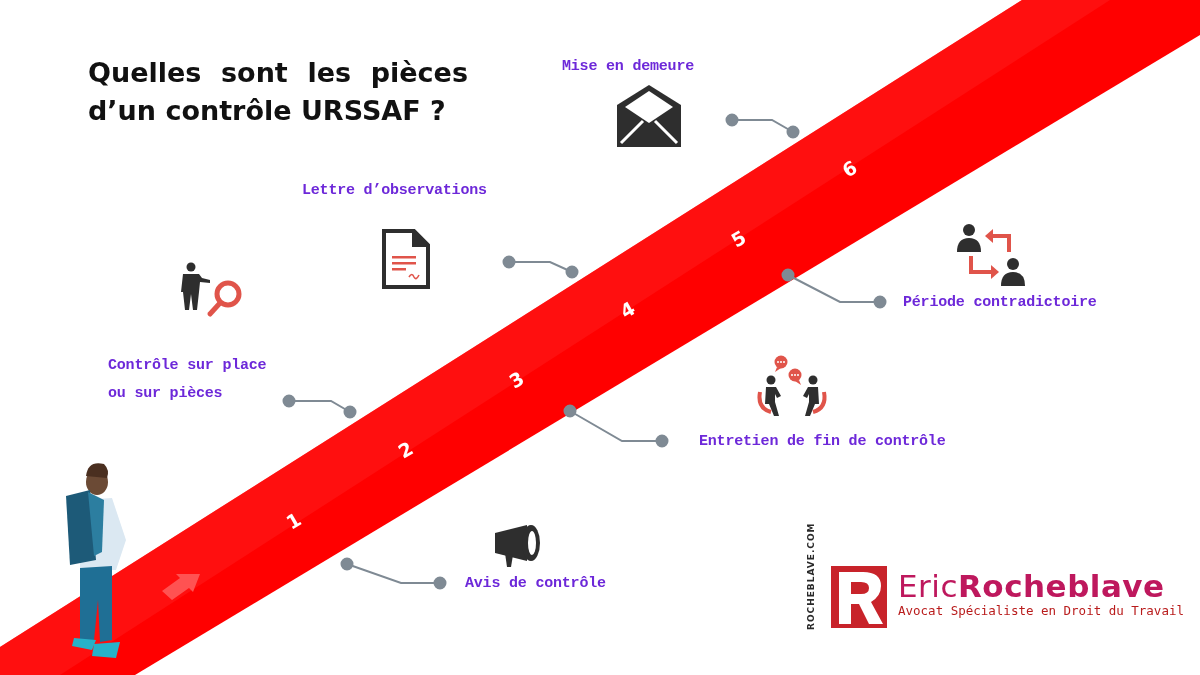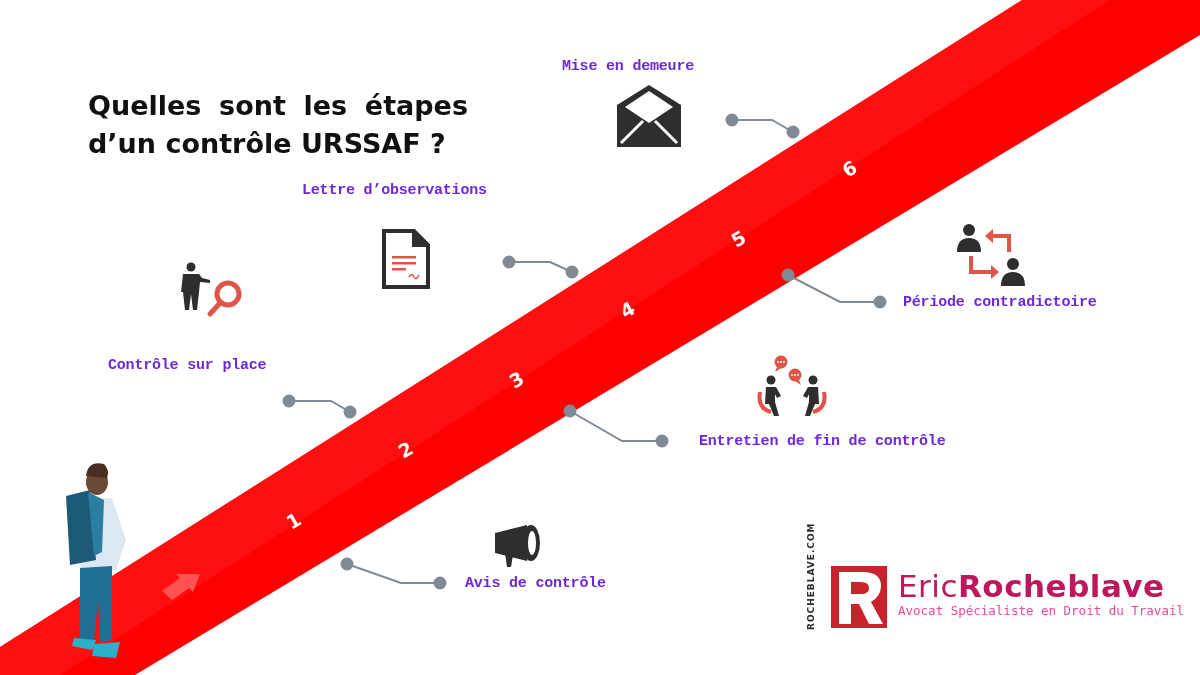--- a/index.html
+++ b/index.html
@@ -1,25 +1,25 @@
 <!DOCTYPE html>
 <html><head>
 <meta charset="utf-8">
 <style>
   html, body { margin:0; padding:0; }
   body { width:1200px; height:675px; position:relative; overflow:hidden; background:#ffffff; font-family:"DejaVu Sans", sans-serif; }
   .abs { position:absolute; }
   #bg-svg { position:absolute; left:0; top:0; width:1200px; height:675px; }
   .title { left:88px; top:54px; width:380px; font-family:"DejaVu Sans", sans-serif; font-weight:bold; font-size:27px; line-height:38px; color:#111; }
-  .title .l1 { display:flex; justify-content:space-between;margin-top:33px; }
+  .title .l1 { display:flex; justify-content:space-between; }
   .lbl { font-family:Liberation Mono, monospace; font-weight:bold; font-size:15px; color:#6d28d9; white-space:nowrap; letter-spacing:-0.2px; }
   .brand { left:898px; top:569px; }
   .brand-name { font-family:"DejaVu Sans", sans-serif; font-size:31px; color:#be185d; letter-spacing:0.5px; line-height:34px; }
   .brand-name b { font-weight:bold; }
-  .brand-sub { font-family:"DejaVu Sans Mono", monospace; font-size:12.5px; color:#ec4899; text-align:center; line-height:15px; }
+  .brand-sub { font-family:"DejaVu Sans Mono", monospace; font-size:12.5px; color:#b91c1c; text-align:center; line-height:15px; }
   .vert { left:806px; top:630px; transform-origin:0 0; transform:rotate(-90deg); font-family:"DejaVu Sans", sans-serif; font-weight:bold; font-size:9px; color:#2a2a2a; letter-spacing:1px; }
 </style>
 </head>
 <body>
 
 <svg id="bg-svg" viewBox="0 0 1200 675">
 
   <g>
     <polygon points="0,647 1022,0 1200,0 1200,35 135,675 0,675" fill="#ff0000"></polygon>
     <polygon points="0,647 1022,0 1110,0 60,675 0,675" fill="#ff1c1c" opacity="0.55"></polygon>
@@ -146,28 +146,29 @@
     <path d="M8,6 L8,58 L20,58 L20,38 L28,38 L38,58 L52,58 L40,36 Q50,30 50,20 Q50,6 32,6 Z" fill="#ffffff"></path>
     <path d="M20,16 L30,16 Q38,16 38,22 Q38,28 30,28 L20,28 Z" fill="#c8232a"></path>
   </g>
 </svg>
 
 <div class="abs title">
   <div class="l1">
     <span>Quelles</span>
     <span>sont</span>
     <span>les</span>
-    <span>étapes</span>
+    <span>pièces</span>
   </div>
   <div>d’un contrôle URSSAF ?</div>
 </div>
 
 <div class="abs lbl" style="left:465px; top:575px;">Avis de contrôle</div>
 <div class="abs lbl" style="left:108px; top:352px; width:161px; line-height:28px;">
   <div>Contrôle sur place</div>
+  <div>ou sur pièces</div>
 </div>
 <div class="abs lbl" style="left:686px; top:433px;margin-left:13px;">Entretien de fin de contrôle</div>
 <div class="abs lbl" style="left:302px; top:182px;">Lettre d’observations</div>
 <div class="abs lbl" style="left:903px; top:294px;text-align:right;">Période contradictoire</div>
 <div class="abs lbl" style="left:562px; top:58px;">Mise en demeure</div>
 
 <div class="abs vert">ROCHEBLAVE.COM</div>
 <div class="abs brand">
   <div class="brand-name">
     <span>Eric</span><b>Rocheblave</b>

